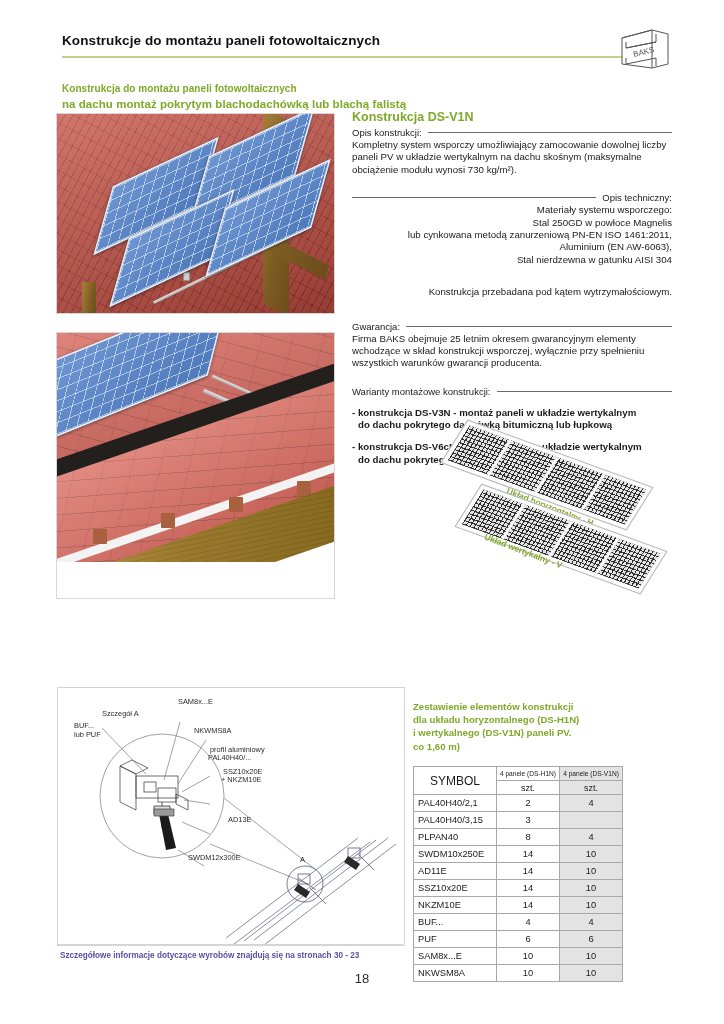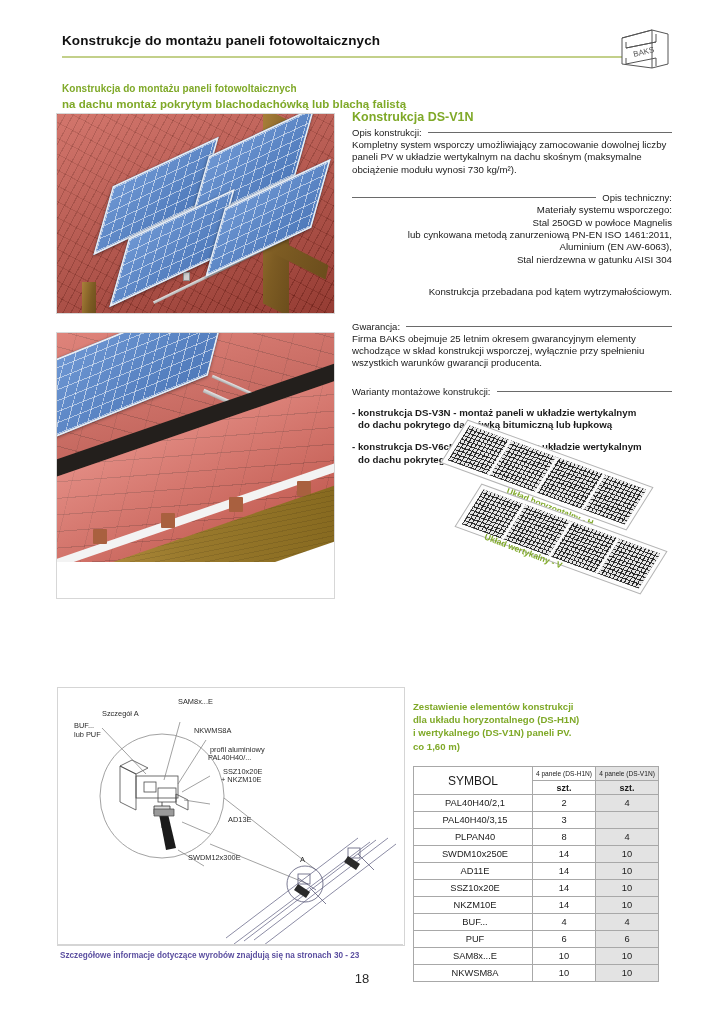--- a/index.html
+++ b/index.html
@@ -123,37 +123,37 @@
     border:1px solid #d5d5d5;background:#fff;overflow:hidden;
   }
   .dlabel{position:absolute;font-size:7.4px;color:#2a2a2a;white-space:nowrap;line-height:8.6px;}
 
   
   .tbl-head{
     position:absolute;left:413px;top:700px;width:255px;
     font-size:9.6px;font-weight:bold;color:#7fa928;line-height:13.2px;
   }
   #spec-table{
-    position:absolute;left:413px;top:766px;width:246px;
+    position:absolute;left:413px;top:766px;width:210px;
     border-collapse:collapse;font-size:9.3px;
   }
   #spec-table th,#spec-table td{
     border:1px solid #a8a8a8;padding:0;height:16px;
   }
   #spec-table .sym-h{
     font-size:12px;font-weight:normal;background:#fff;text-align:center;
   }
   #spec-table .colh{
     font-size:6.6px;font-weight:normal;text-align:center;padding:1px 2px;
     height:11px;background:#fff;
   }
   #spec-table .colh.shaded{background:#e3e3e3;}
-  #spec-table .unith{font-size:9px;font-weight:bold;text-align:center;height:13px;background:#fff;}
+  #spec-table .unith{font-size:9px;font-weight:normal;text-align:center;height:13px;background:#fff;}
   #spec-table .unith.shaded{background:#e3e3e3;}
-  #spec-table td.sym{text-align:center;padding-left:4px;}
+  #spec-table td.sym{text-align:left;padding-left:4px;}
   #spec-table td.num{text-align:center;width:62px;}
   #spec-table td.num.shaded{background:#e3e3e3;}
 
   
   .foot-rule{position:absolute;left:57px;top:944px;width:346px;height:1px;background:#d5d5d5;}
   .footnote{
     position:absolute;left:60px;top:951px;
     font-size:8.2px;font-weight:bold;color:#5b4fa0;
   }
   .pageno{

